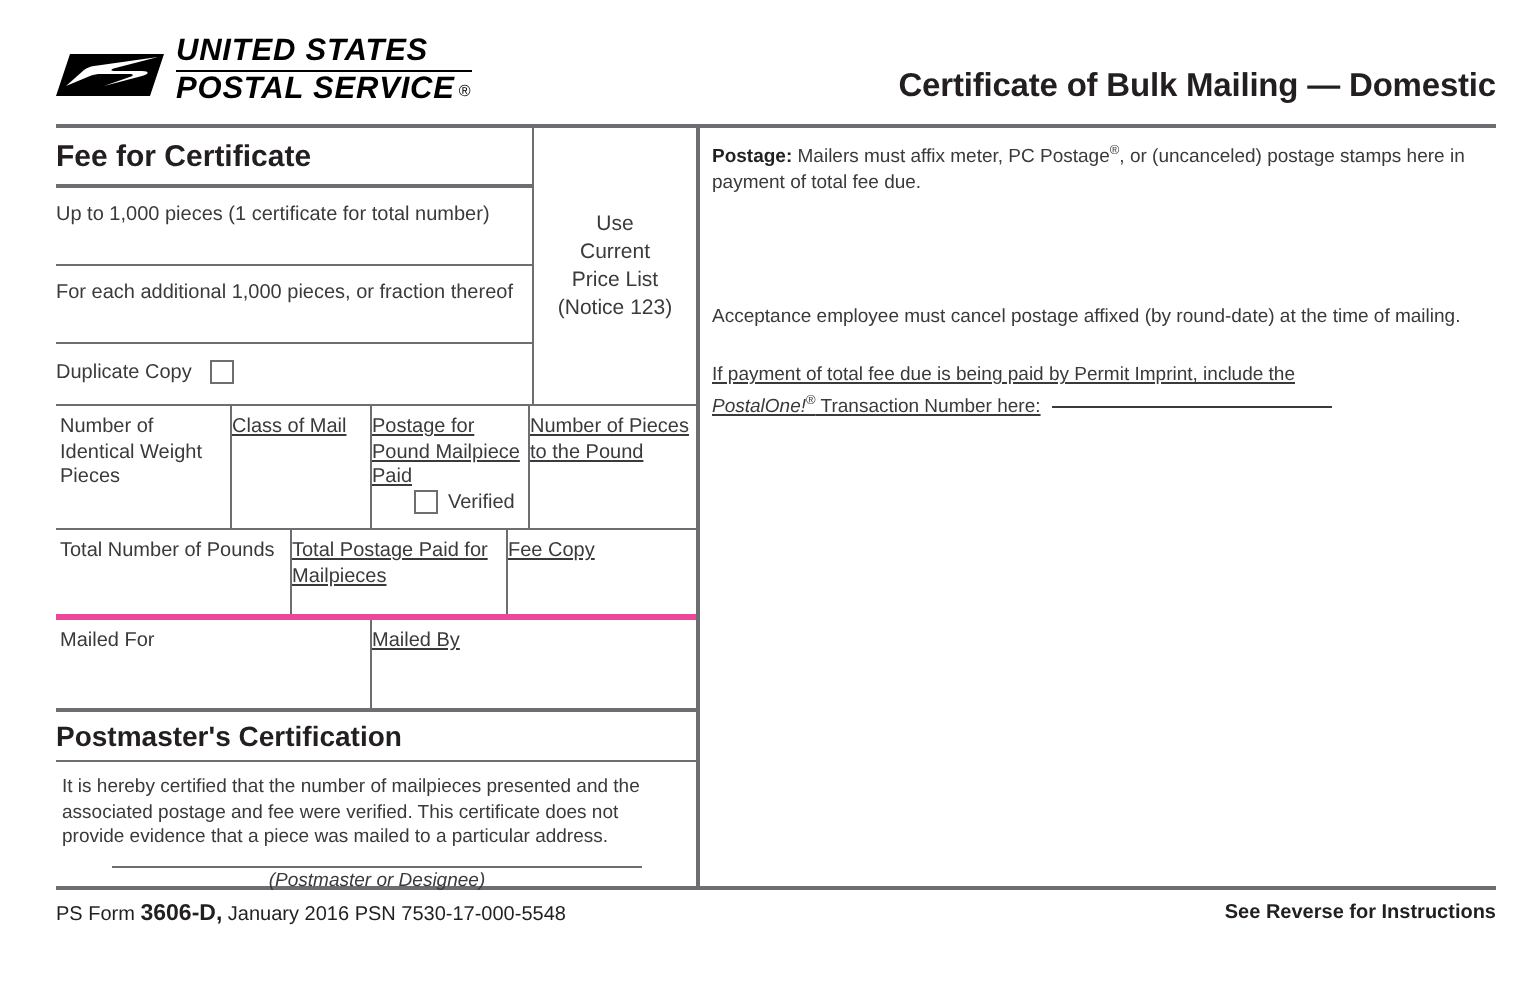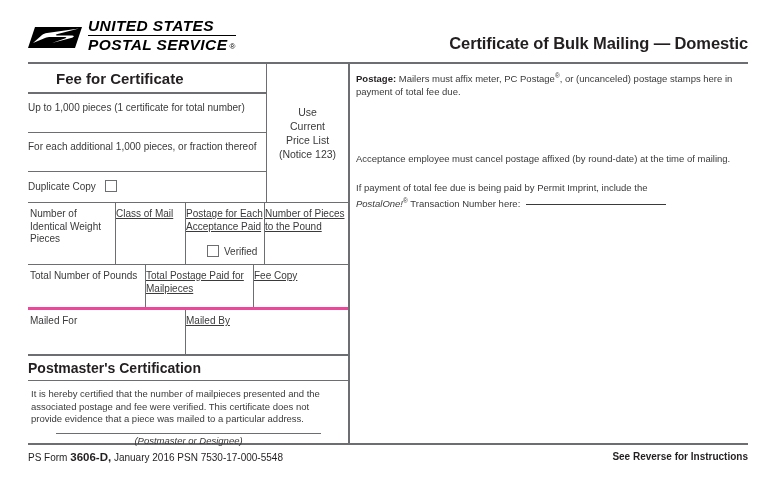--- a/index.html
+++ b/index.html
@@ -115,21 +115,20 @@
     height: 30px;
     border-bottom: 2px solid #6d6e71;
     box-sizing: border-box;
     display: flex;
     align-items: center;
   }
   .fee-head-title {
     font-size: 15px;
     font-weight: bold;
     color: #231f20;
-    margin-left: 28px;
   }
   .fee-row {
     position: absolute;
     left: 0;
     width: 238px;
     box-sizing: border-box;
     border-bottom: 1px solid #6d6e71;
     font-size: 10px;
     padding-top: 8px;
     color: #3a3a3c;
@@ -277,21 +276,21 @@
   .rp-block {
     position: absolute;
     left: 6px;
     right: 6px;
     font-size: 9.5px;
     line-height: 12.5px;
     color: #3a3a3c;
   }
   .rp-postage { top: 6px; }
   .rp-accept  { top: 89px; }
-  .rp-permit  { top: 118px; }
+  .rp-permit  { top: 118px; text-decoration: underline; }
   .bold { font-weight: bold; color: #231f20; }
   .sup { font-size: 6.5px; vertical-align: 4px; }
   .ital { font-style: italic; }
   .txn-line {
     display: inline-block;
     width: 140px;
     border-bottom: 1px solid #3a3a3c;
     margin-left: 6px;
     vertical-align: 2px;
   }
@@ -354,21 +353,21 @@
       <div class="price-cell">
         <span>Use</span>
         <span>Current</span>
         <span>Price List</span>
         <span>(Notice 123)</span>
       </div>
 
       <div class="tbl-row1">
         <div class="cell c1">Number of Identical Weight Pieces</div>
         <div class="cell c2 vline">Class of Mail</div>
-        <div class="cell c3 vline">Postage for Each Acceptance Paid</div>
+        <div class="cell c3 vline">Postage for Pound Mailpiece Paid</div>
         <div class="cell c4 vline">Number of Pieces to the Pound</div>
         <div class="verified-wrap">
           <span class="checkbox"></span>
           <span>Verified</span>
         </div>
       </div>
 
       <div class="tbl-row2">
         <div class="cell d1">Total Number of Pounds</div>
         <div class="cell d2 vline">Total Postage Paid for Mailpieces</div>

